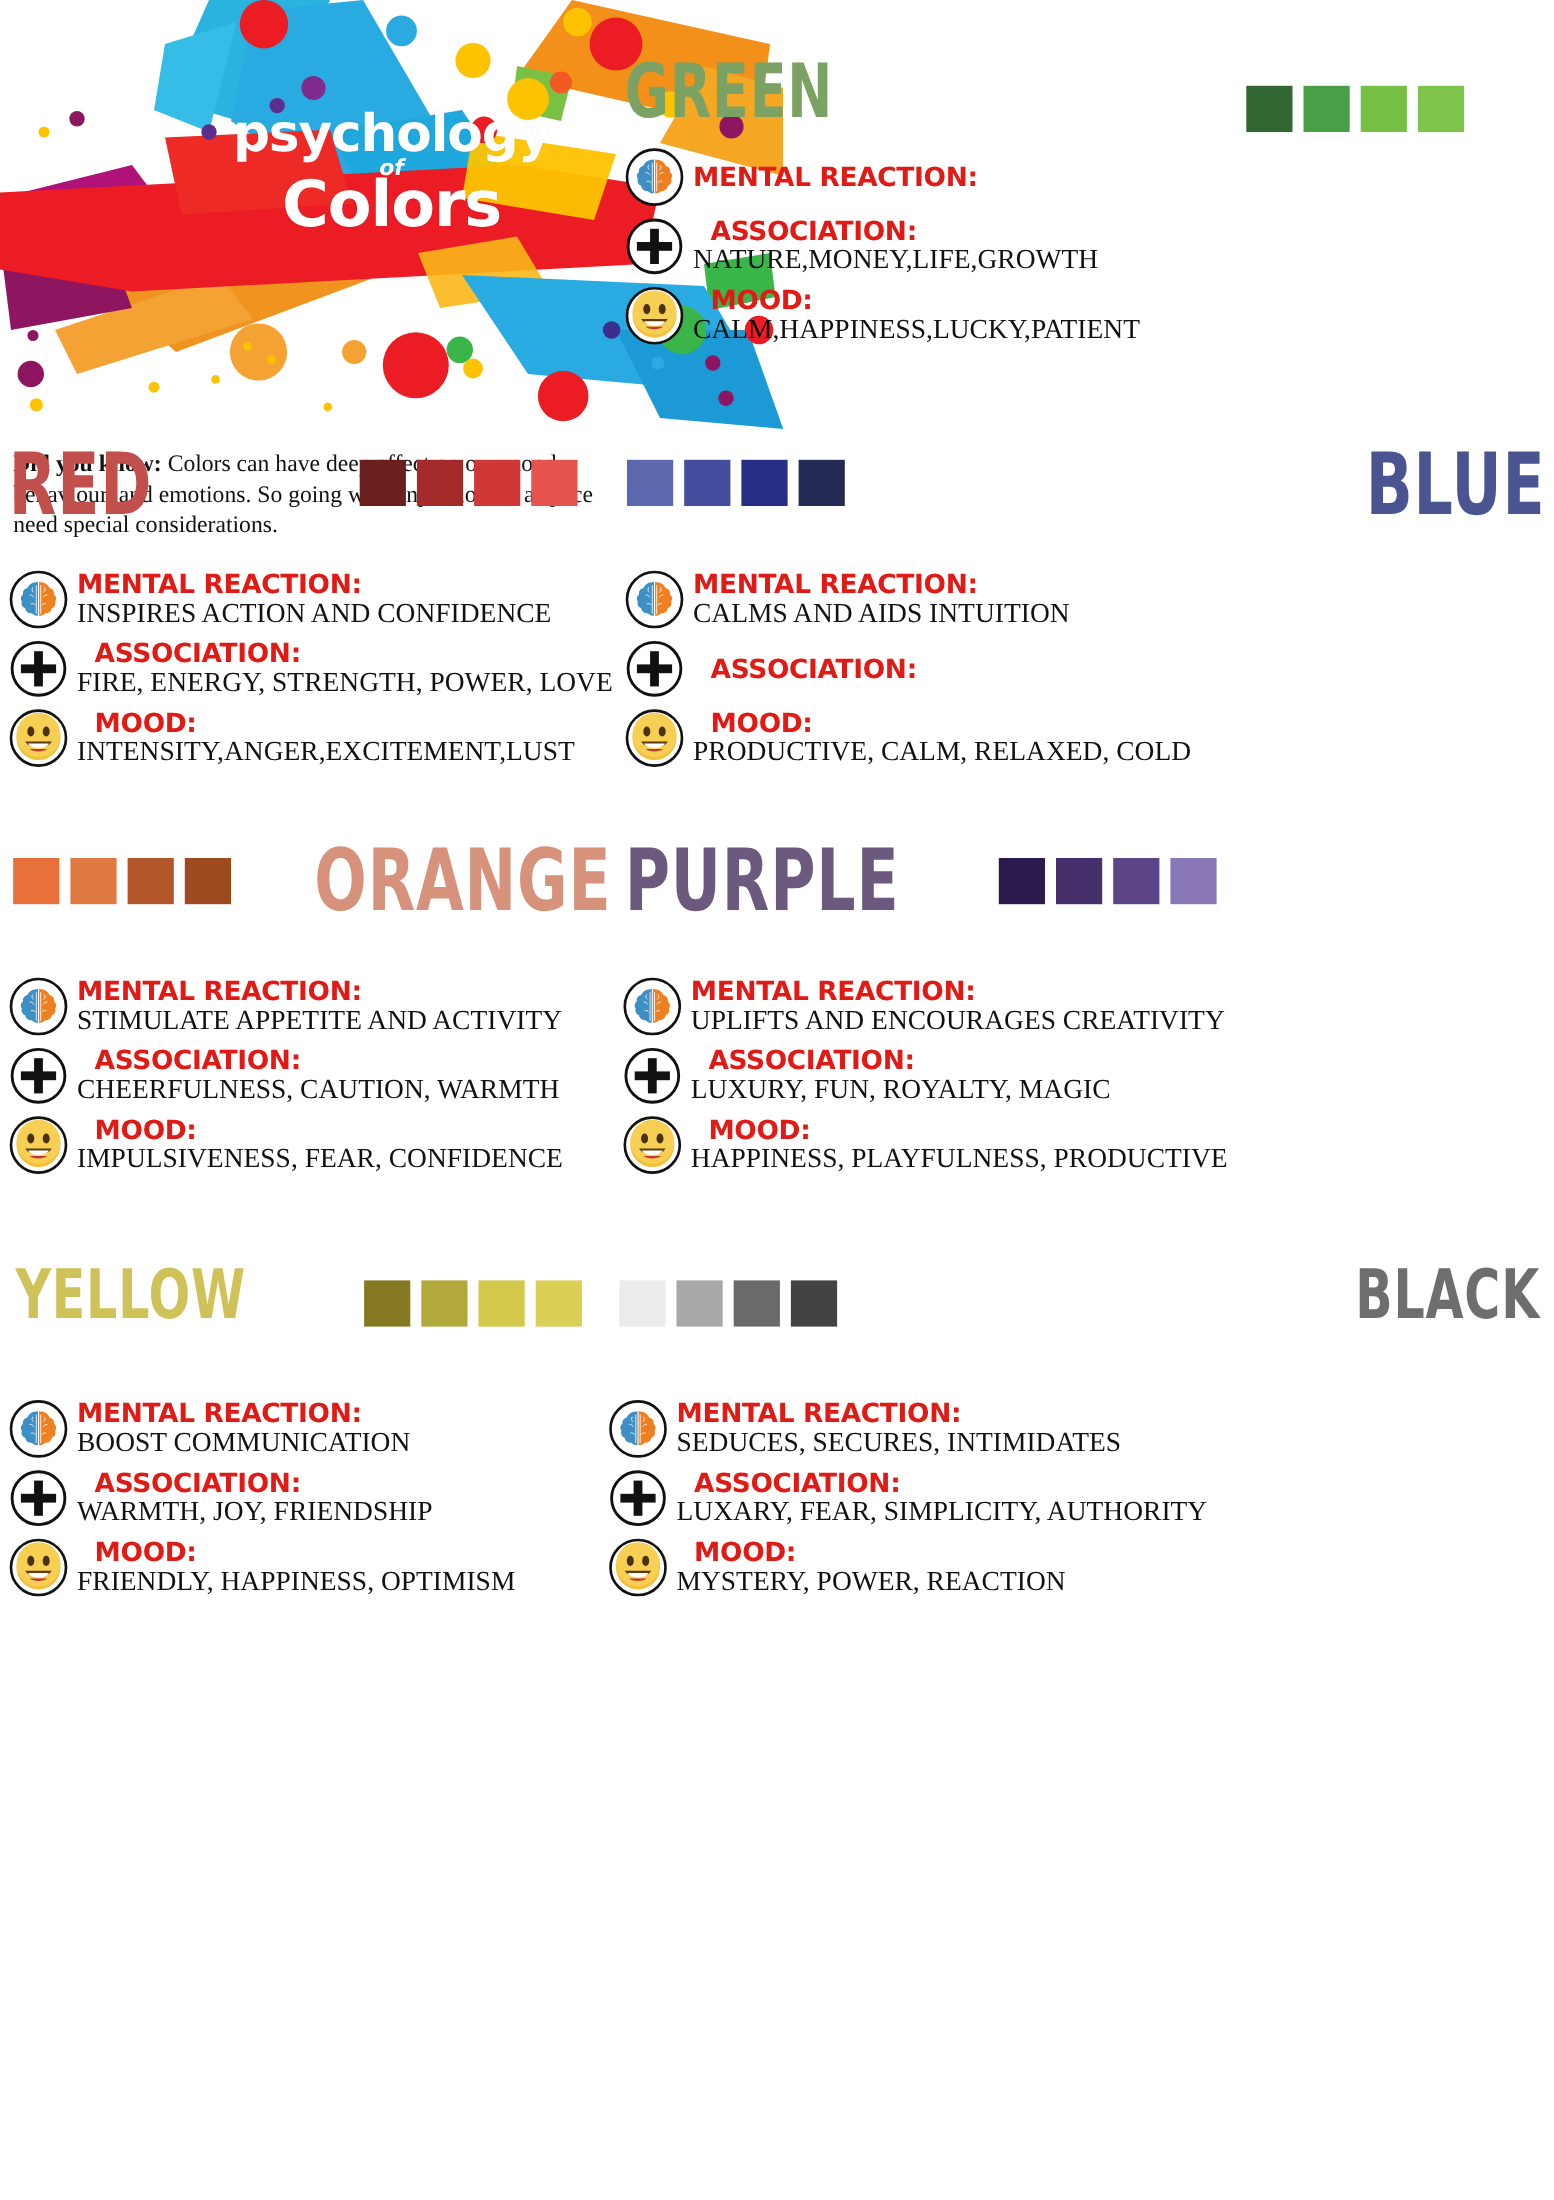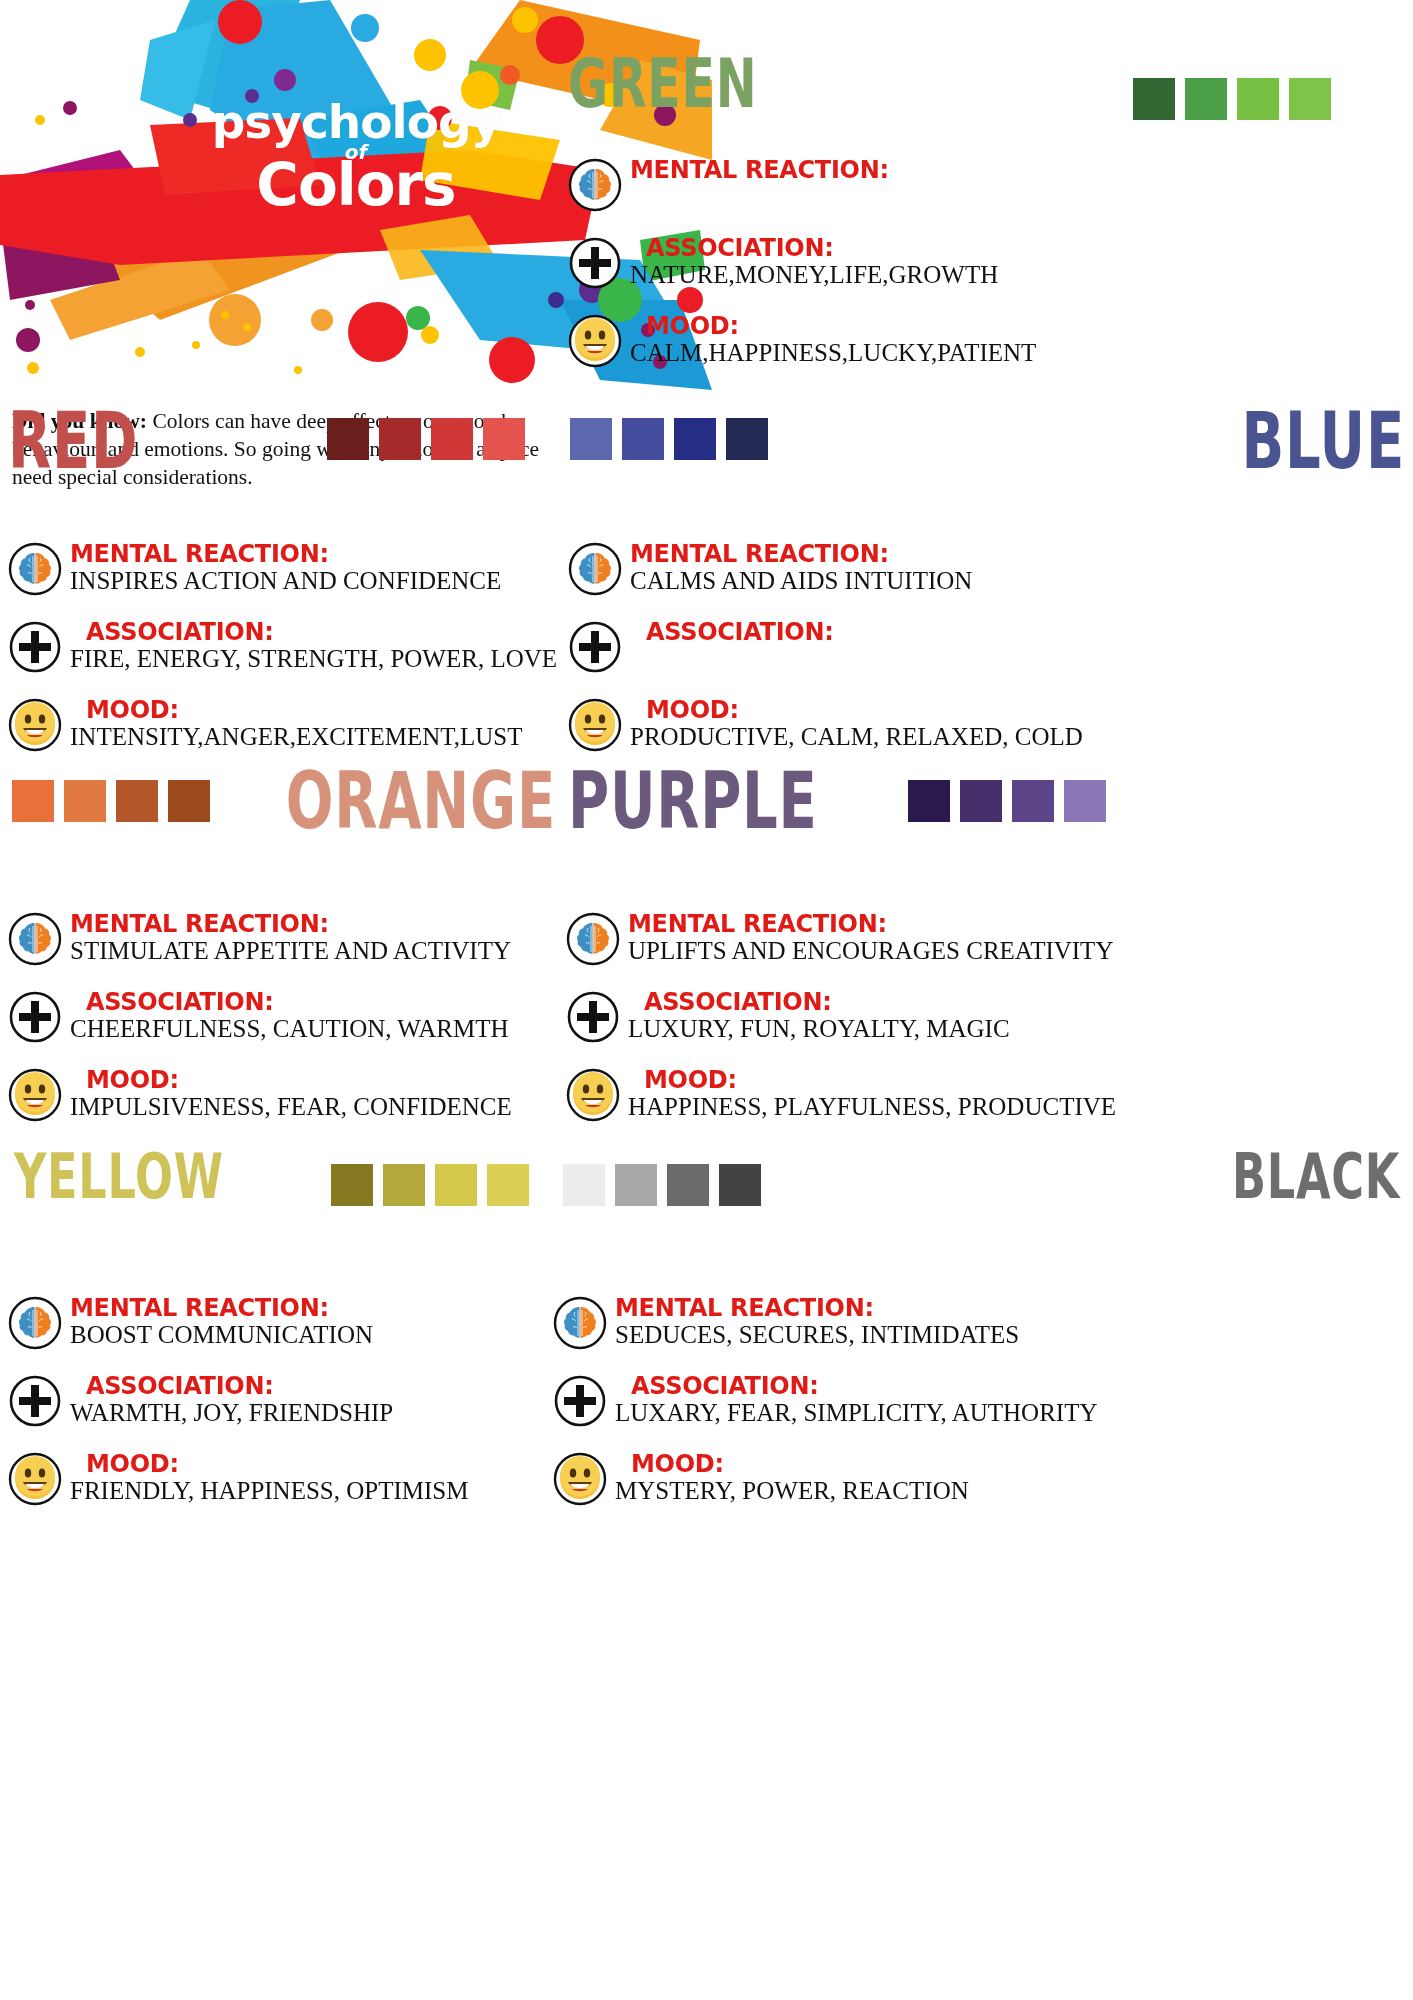--- a/index.html
+++ b/index.html
@@ -45,21 +45,21 @@
   }
   .ctitle.left  { transform-origin:left center; }
   .ctitle.right { transform-origin:right center; }
 
   
   .swatches { position:absolute; display:flex; gap:10px; }
   .swatches i { display:block; width:42px; height:42px; }
 
   
   .rows { position:absolute; }
-  .row { display:flex; margin-bottom:9px;margin-top:24px; }
+  .row { display:flex; align-items:center; margin-bottom:9px; }
   .row .ico { width:54px; height:54px; flex:0 0 54px; position:relative; }
   .row .txt { margin-left:8px; }
   .row .lbl {
     color:#e01b16;
     font-family:"DejaVu Sans", sans-serif;
     font-weight:bold; font-size:24px; line-height:1.04;
     letter-spacing:-0.3px;
     display:block;
   }
   .row .val {

